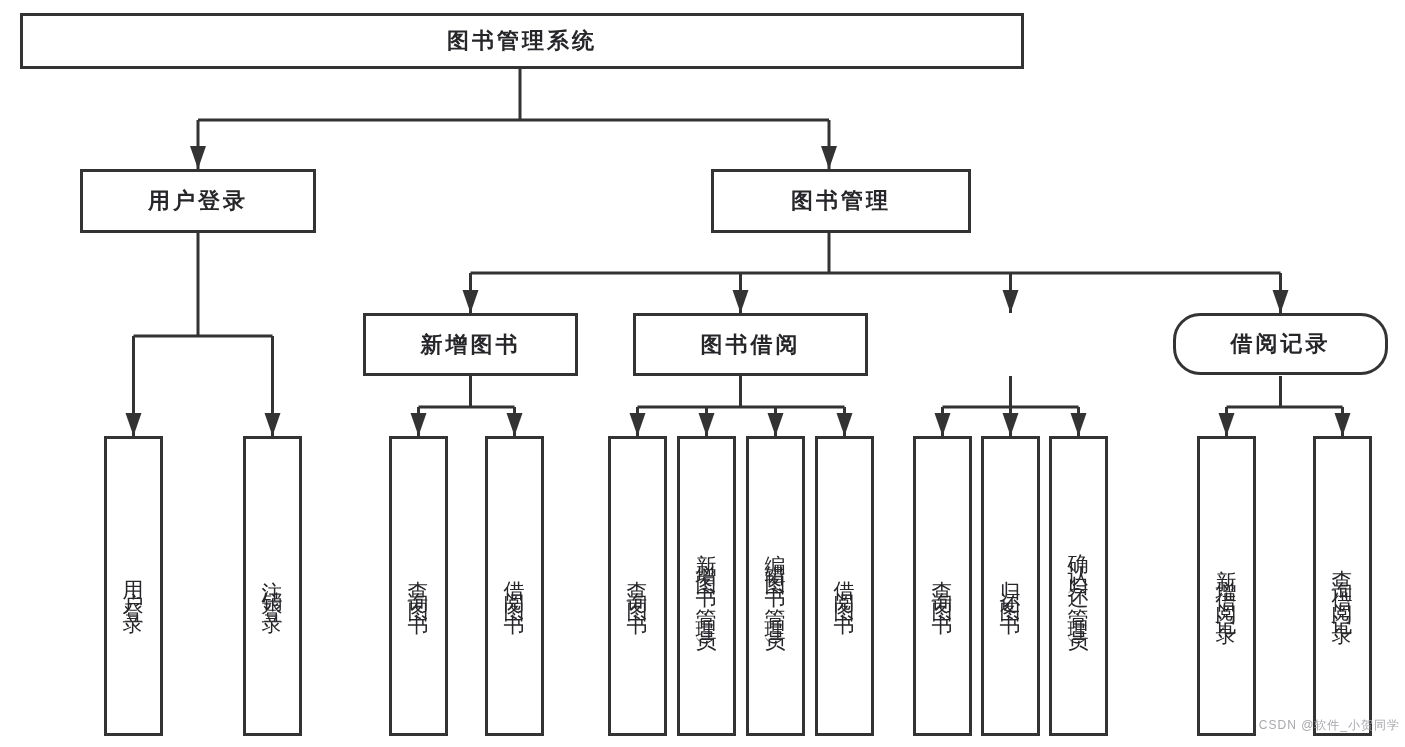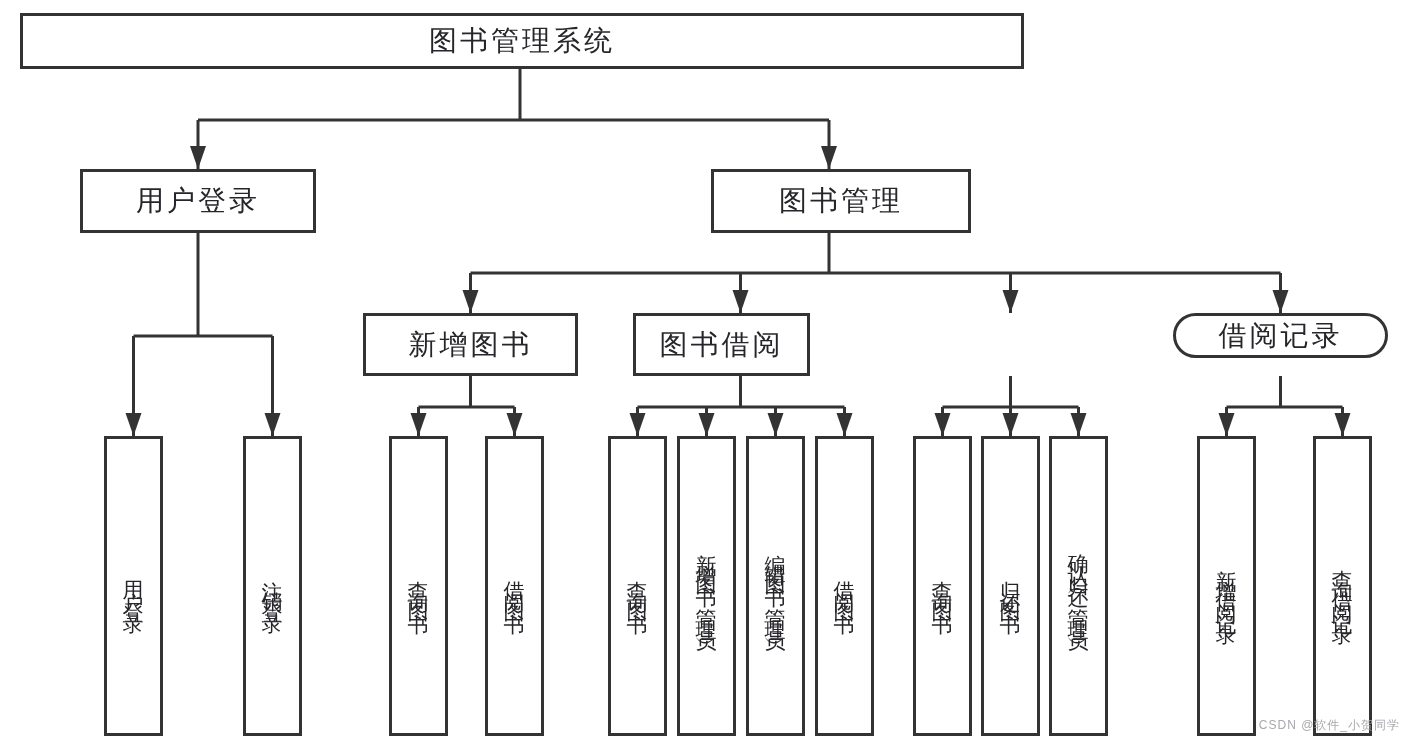--- a/index.html
+++ b/index.html
@@ -9,22 +9,23 @@
     font-family:"Liberation Sans","DejaVu Sans",sans-serif;
     overflow:hidden;
   }
   .wires{position:absolute;left:0;top:0;width:1405px;height:747px;z-index:1;}
   .wires path{stroke:var(--line,#333333);stroke-width:3;fill:none;}
   .wires marker polygon{fill:var(--line,#333333);}
   .hbox{
     position:absolute;box-sizing:border-box;z-index:2;
     border:3px solid var(--line,#333333);background:#fff;
     display:flex;align-items:center;justify-content:center;
-    font-size:28px;letter-spacing:3px;color:var(--text,#26262a);
+    font-size:22px;letter-spacing:3px;color:var(--text,#26262a);
     white-space:nowrap;
+    font-weight:bold;
   }
   .vbox{
     position:absolute;box-sizing:border-box;z-index:2;
     border:3px solid var(--line,#333333);background:#fff;
     width:59px;height:300px;top:436px;
     display:flex;align-items:center;justify-content:center;
   }
   .vbox span{
     writing-mode:vertical-rl;text-orientation:mixed;
     font-size:21px;letter-spacing:11px;line-height:1;
@@ -89,22 +90,22 @@
     <path d="M1226.5 407 V436" marker-end="url(#arrowhead)"></path>
     <path d="M1342.5 407 V436" marker-end="url(#arrowhead)"></path>
   </svg>
 
   <div class="hbox" style="left:20px;top:13px;width:1004px;height:56px;">图书管理系统</div>
 
   <div class="hbox" style="left:80px;top:169px;width:236px;height:64px;">用户登录</div>
   <div class="hbox" style="left:711px;top:169px;width:260px;height:64px;">图书管理</div>
 
   <div class="hbox" style="left:363px;top:313px;width:215px;height:63px;">新增图书</div>
-  <div class="hbox" style="left:633px;top:313px;width:177px;height:63px;">图书借阅</div>
-  <div class="hbox" style="left:1173px;top:313px;width:215px;height:45px;border-radius:27px;">借阅记录</div>
+  <div class="hbox" style="left:633px;top:313px;width:235px;height:63px;">图书借阅</div>
+  <div class="hbox" style="left:1173px;top:313px;width:215px;height:62px;border-radius:27px;">借阅记录</div>
 
   <div class="vbox" style="left:104px;">
     <span>用户登录</span>
   </div>
   <div class="vbox" style="left:243px;">
     <span>注销登录</span>
   </div>
 
   <div class="vbox" style="left:389px;">
     <span>查询图书</span>

